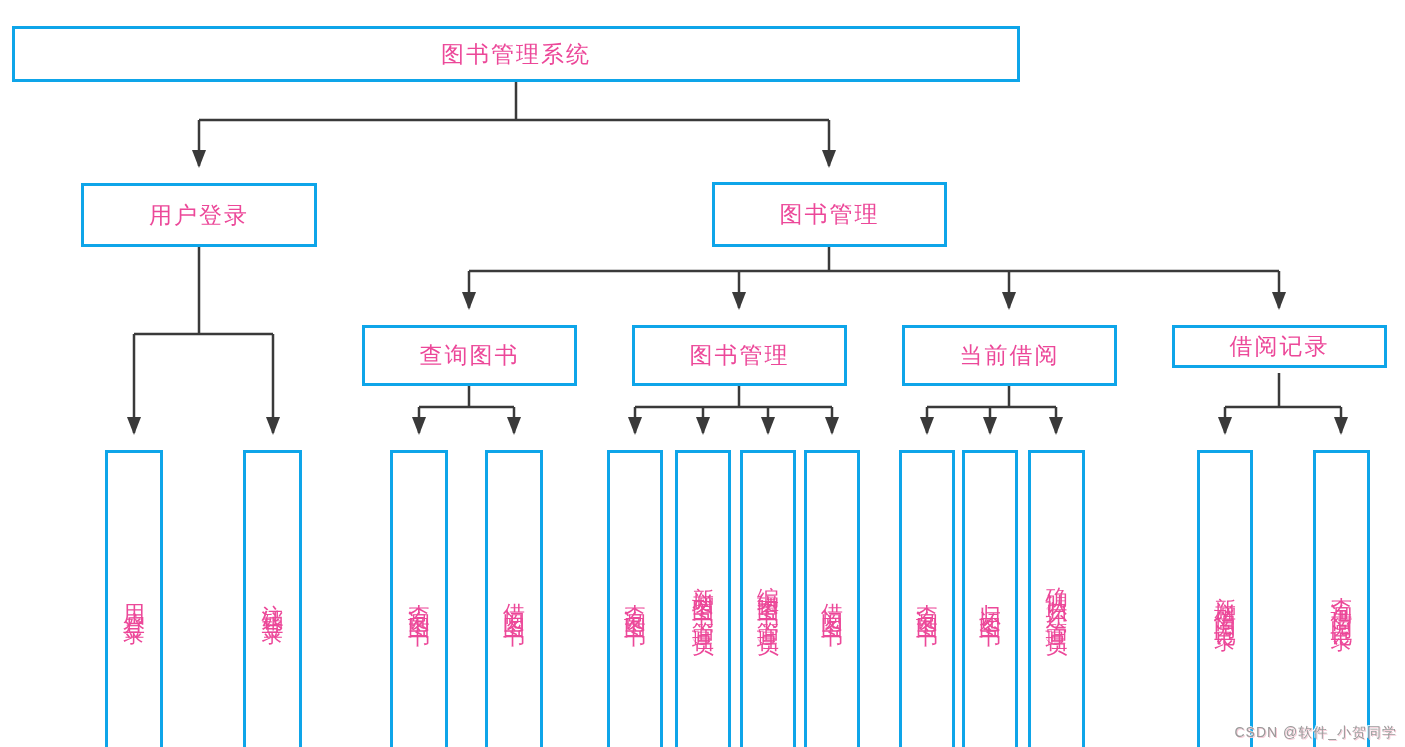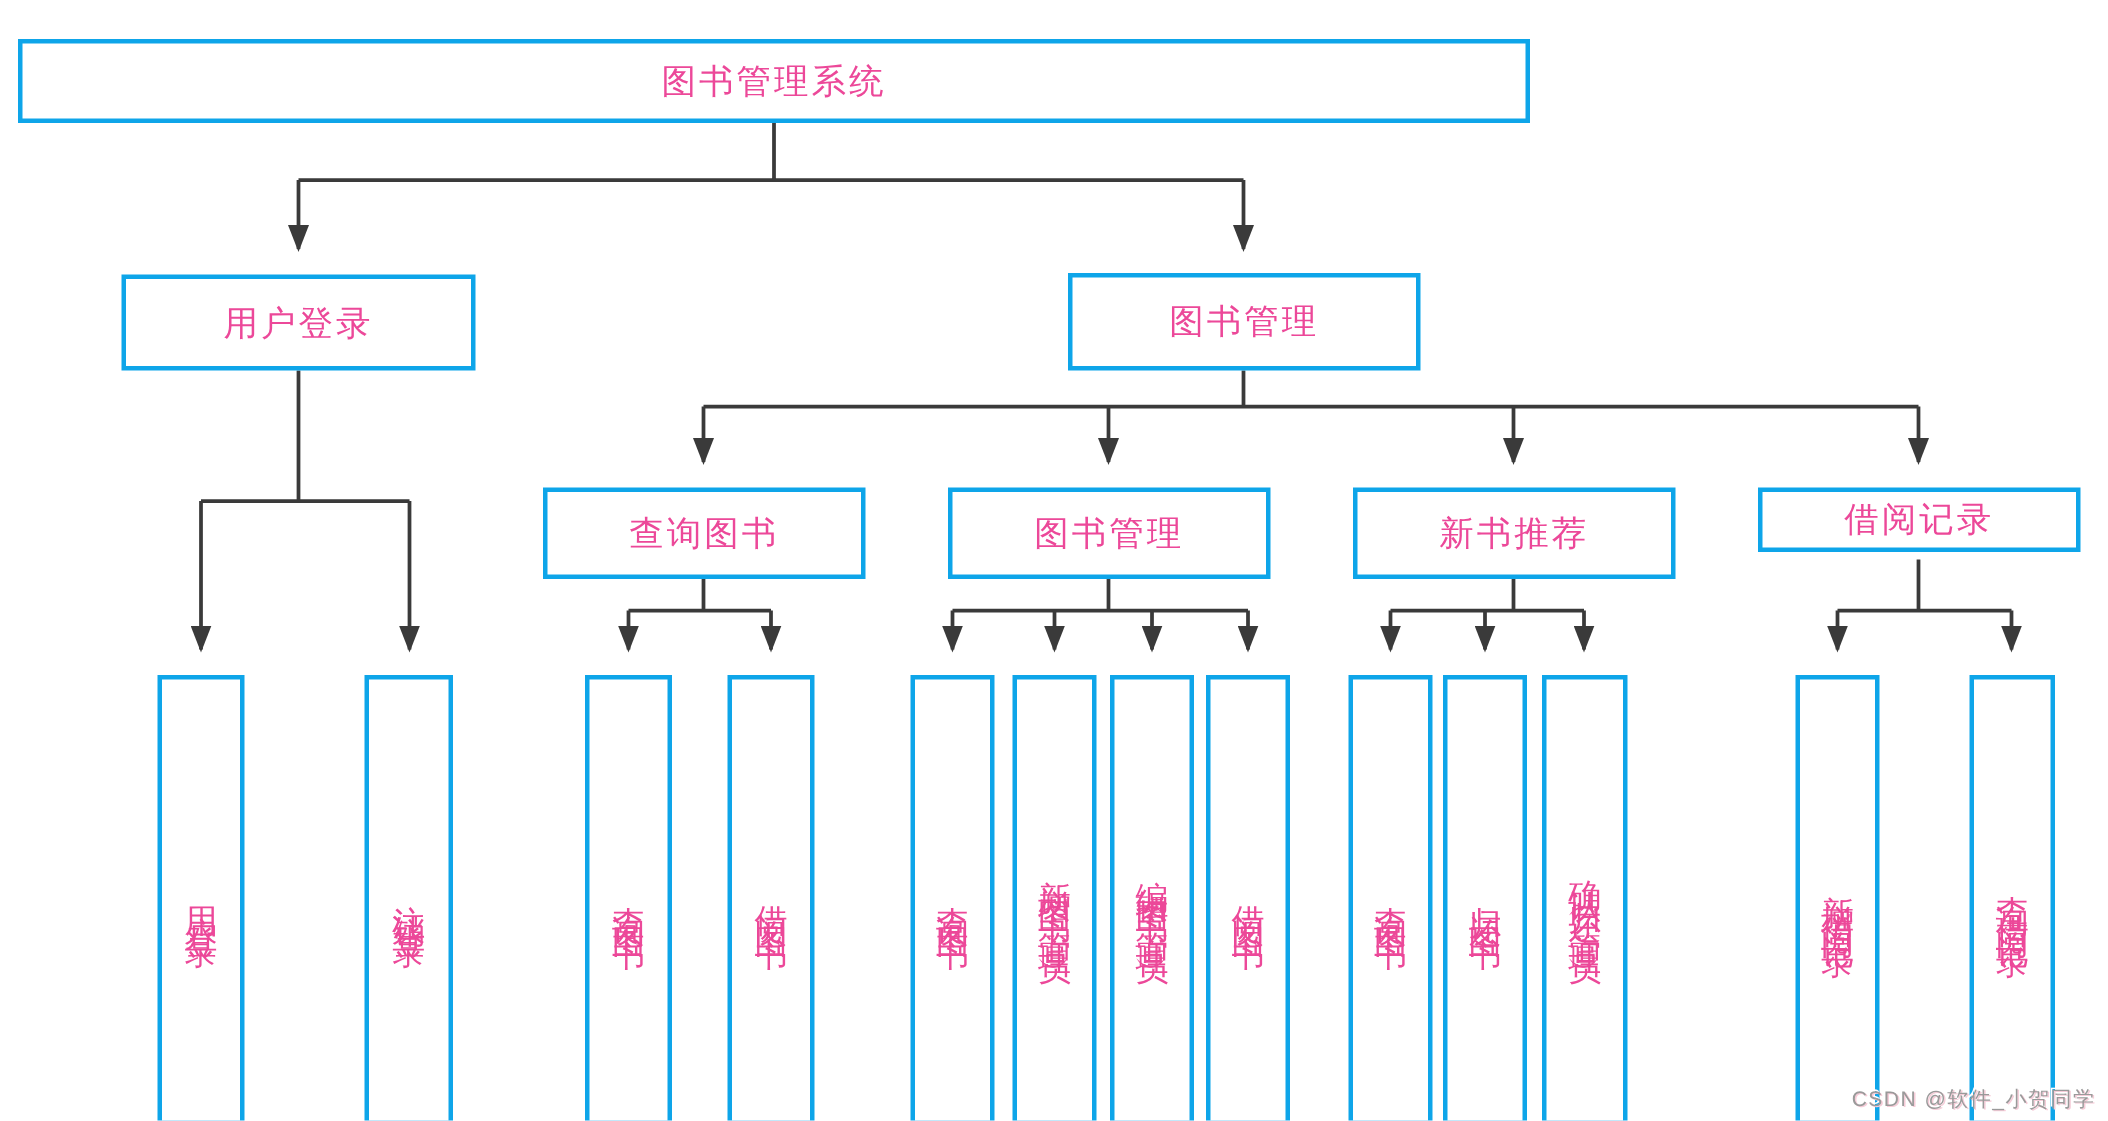--- a/index.html
+++ b/index.html
@@ -101,21 +101,21 @@
     </g>
   </svg>
 
   <div class="node" style="left:12px; top:13px; width:1008px; height:56px;">图书管理系统</div>
 
   <div class="node" style="left:81px; top:170px; width:236px; height:64px;">用户登录</div>
   <div class="node" style="left:712px; top:169px; width:235px; height:65px;">图书管理</div>
 
   <div class="node" style="left:362px; top:312px; width:215px; height:61px;">查询图书</div>
   <div class="node" style="left:632px; top:312px; width:215px; height:61px;">图书管理</div>
-  <div class="node" style="left:902px; top:312px; width:215px; height:61px;">新书推荐</div>
+  <div class="node" style="left:902px; top:312px; width:215px; height:61px;">当前借阅</div>
   <div class="node" style="left:1172px; top:312px; width:215px; height:43px;">借阅记录</div>
 
   <div class="node leaf" style="left:105px; top:437px; width:58px; height:300px;">用户登录</div>
   <div class="node leaf" style="left:243px; top:437px; width:59px; height:300px;">注销登录</div>
 
   <div class="node leaf" style="left:390px; top:437px; width:58px; height:300px;">查询图书</div>
   <div class="node leaf" style="left:485px; top:437px; width:58px; height:300px;">借阅图书</div>
 
   <div class="node leaf" style="left:607px; top:437px; width:56px; height:300px;">查询图书</div>
   <div class="node leaf" style="left:675px; top:437px; width:56px; height:300px;">新增图书（管理员）</div>

